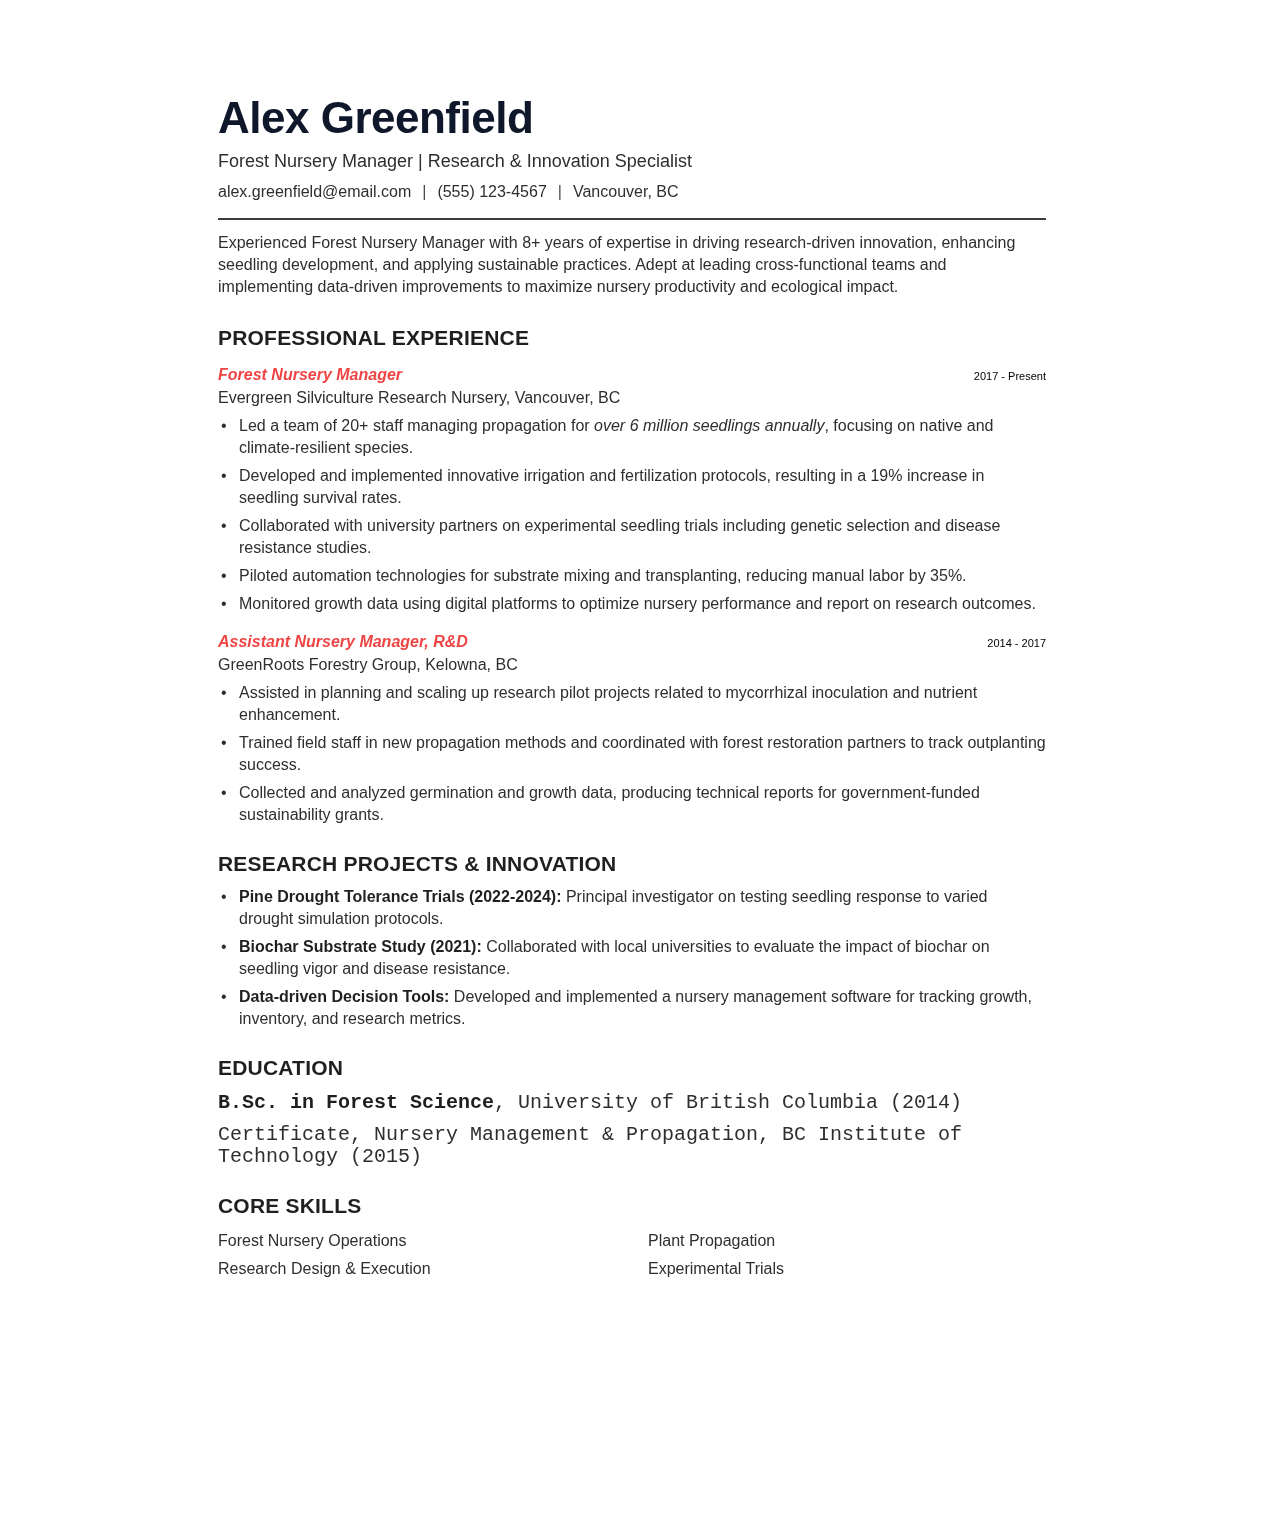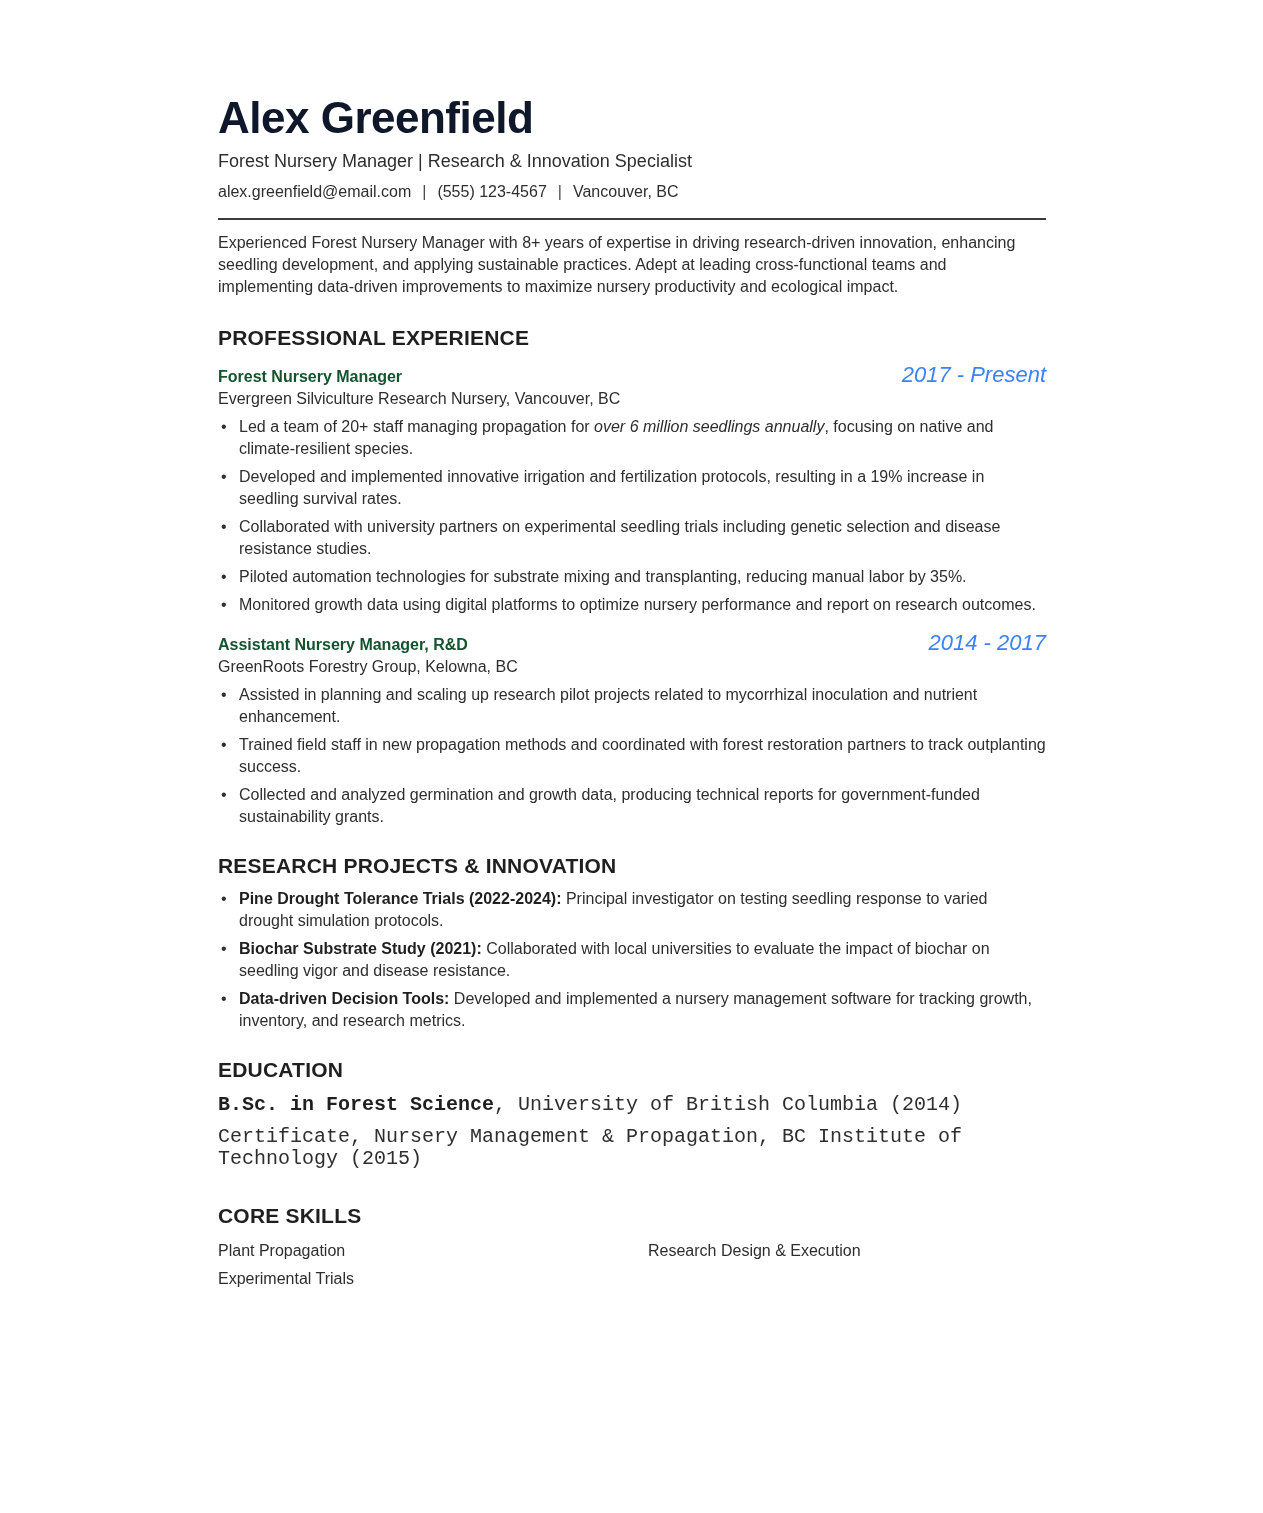--- a/index.html
+++ b/index.html
@@ -19,28 +19,28 @@
   .rule{margin-top:14px;border:none;border-top:2px solid #3c3c3c;height:0;}
 
   h2.section{
     margin:0;font-size:21px;font-weight:700;color:#1f1f1f;
     line-height:28px;letter-spacing:0.2px;
   }
   .sec-summary h2{margin-top:28px;}
   .sec-experience h2{margin-top:26px;}
   .sec-research h2{margin-top:24px;}
   .sec-education h2{margin-top:24px;}
-  .sec-skills h2{margin-top:32px;}
+  .sec-skills h2{margin-top:24px;}
 
   .summary-text{margin:12px 0 0 0;font-size:16px;line-height:22px;}
 
   .job-header{display:flex;justify-content:space-between;align-items:baseline;margin-top:12px;}
   .job2 .job-header{margin-top:16px;}
-  .job-title{font-size:16px;font-weight:700;color:#14532d;line-height:22px;}
-  .job-dates{font-size:22px;font-style:italic;color:#3b82f6;line-height:22px;}
+  .job-title{font-size:16px;font-weight:700;color:#ef4444;line-height:22px;font-style:italic;}
+  .job-dates{font-size:11px;color:#000000;line-height:22px;}
   .job-company{font-size:16px;line-height:22px;}
 
   ul.bullets{list-style:none;margin:6px 0 0 0;padding:0;}
   .sec-research ul.bullets{margin-top:8px;}
   ul.bullets li{
     position:relative;padding-left:21px;font-size:16px;line-height:22px;
   }
   ul.bullets li + li{margin-top:6px;}
   ul.bullets li::before{
     content:"\2022";position:absolute;left:3px;top:0;
@@ -117,20 +117,21 @@
 
     <div class="sec-education">
       <h2 class="section">EDUCATION</h2>
       <p class="edu-entry"><span class="b">B.Sc. in Forest Science</span><span>, University of British Columbia (2014)</span></p>
       <p class="edu-entry"><span>Certificate, Nursery Management &amp; Propagation, BC Institute of Technology (2015)</span></p>
     </div>
 
     <div class="sec-skills">
       <h2 class="section">CORE SKILLS</h2>
       <div class="skills-grid">
+        <div>Forest Nursery Operations</div>
         <div>Plant Propagation</div>
         <div>Research Design &amp; Execution</div>
         <div>Experimental Trials</div>
       </div>
     </div>
 
   </div>
 </div>
 
 </body></html>

